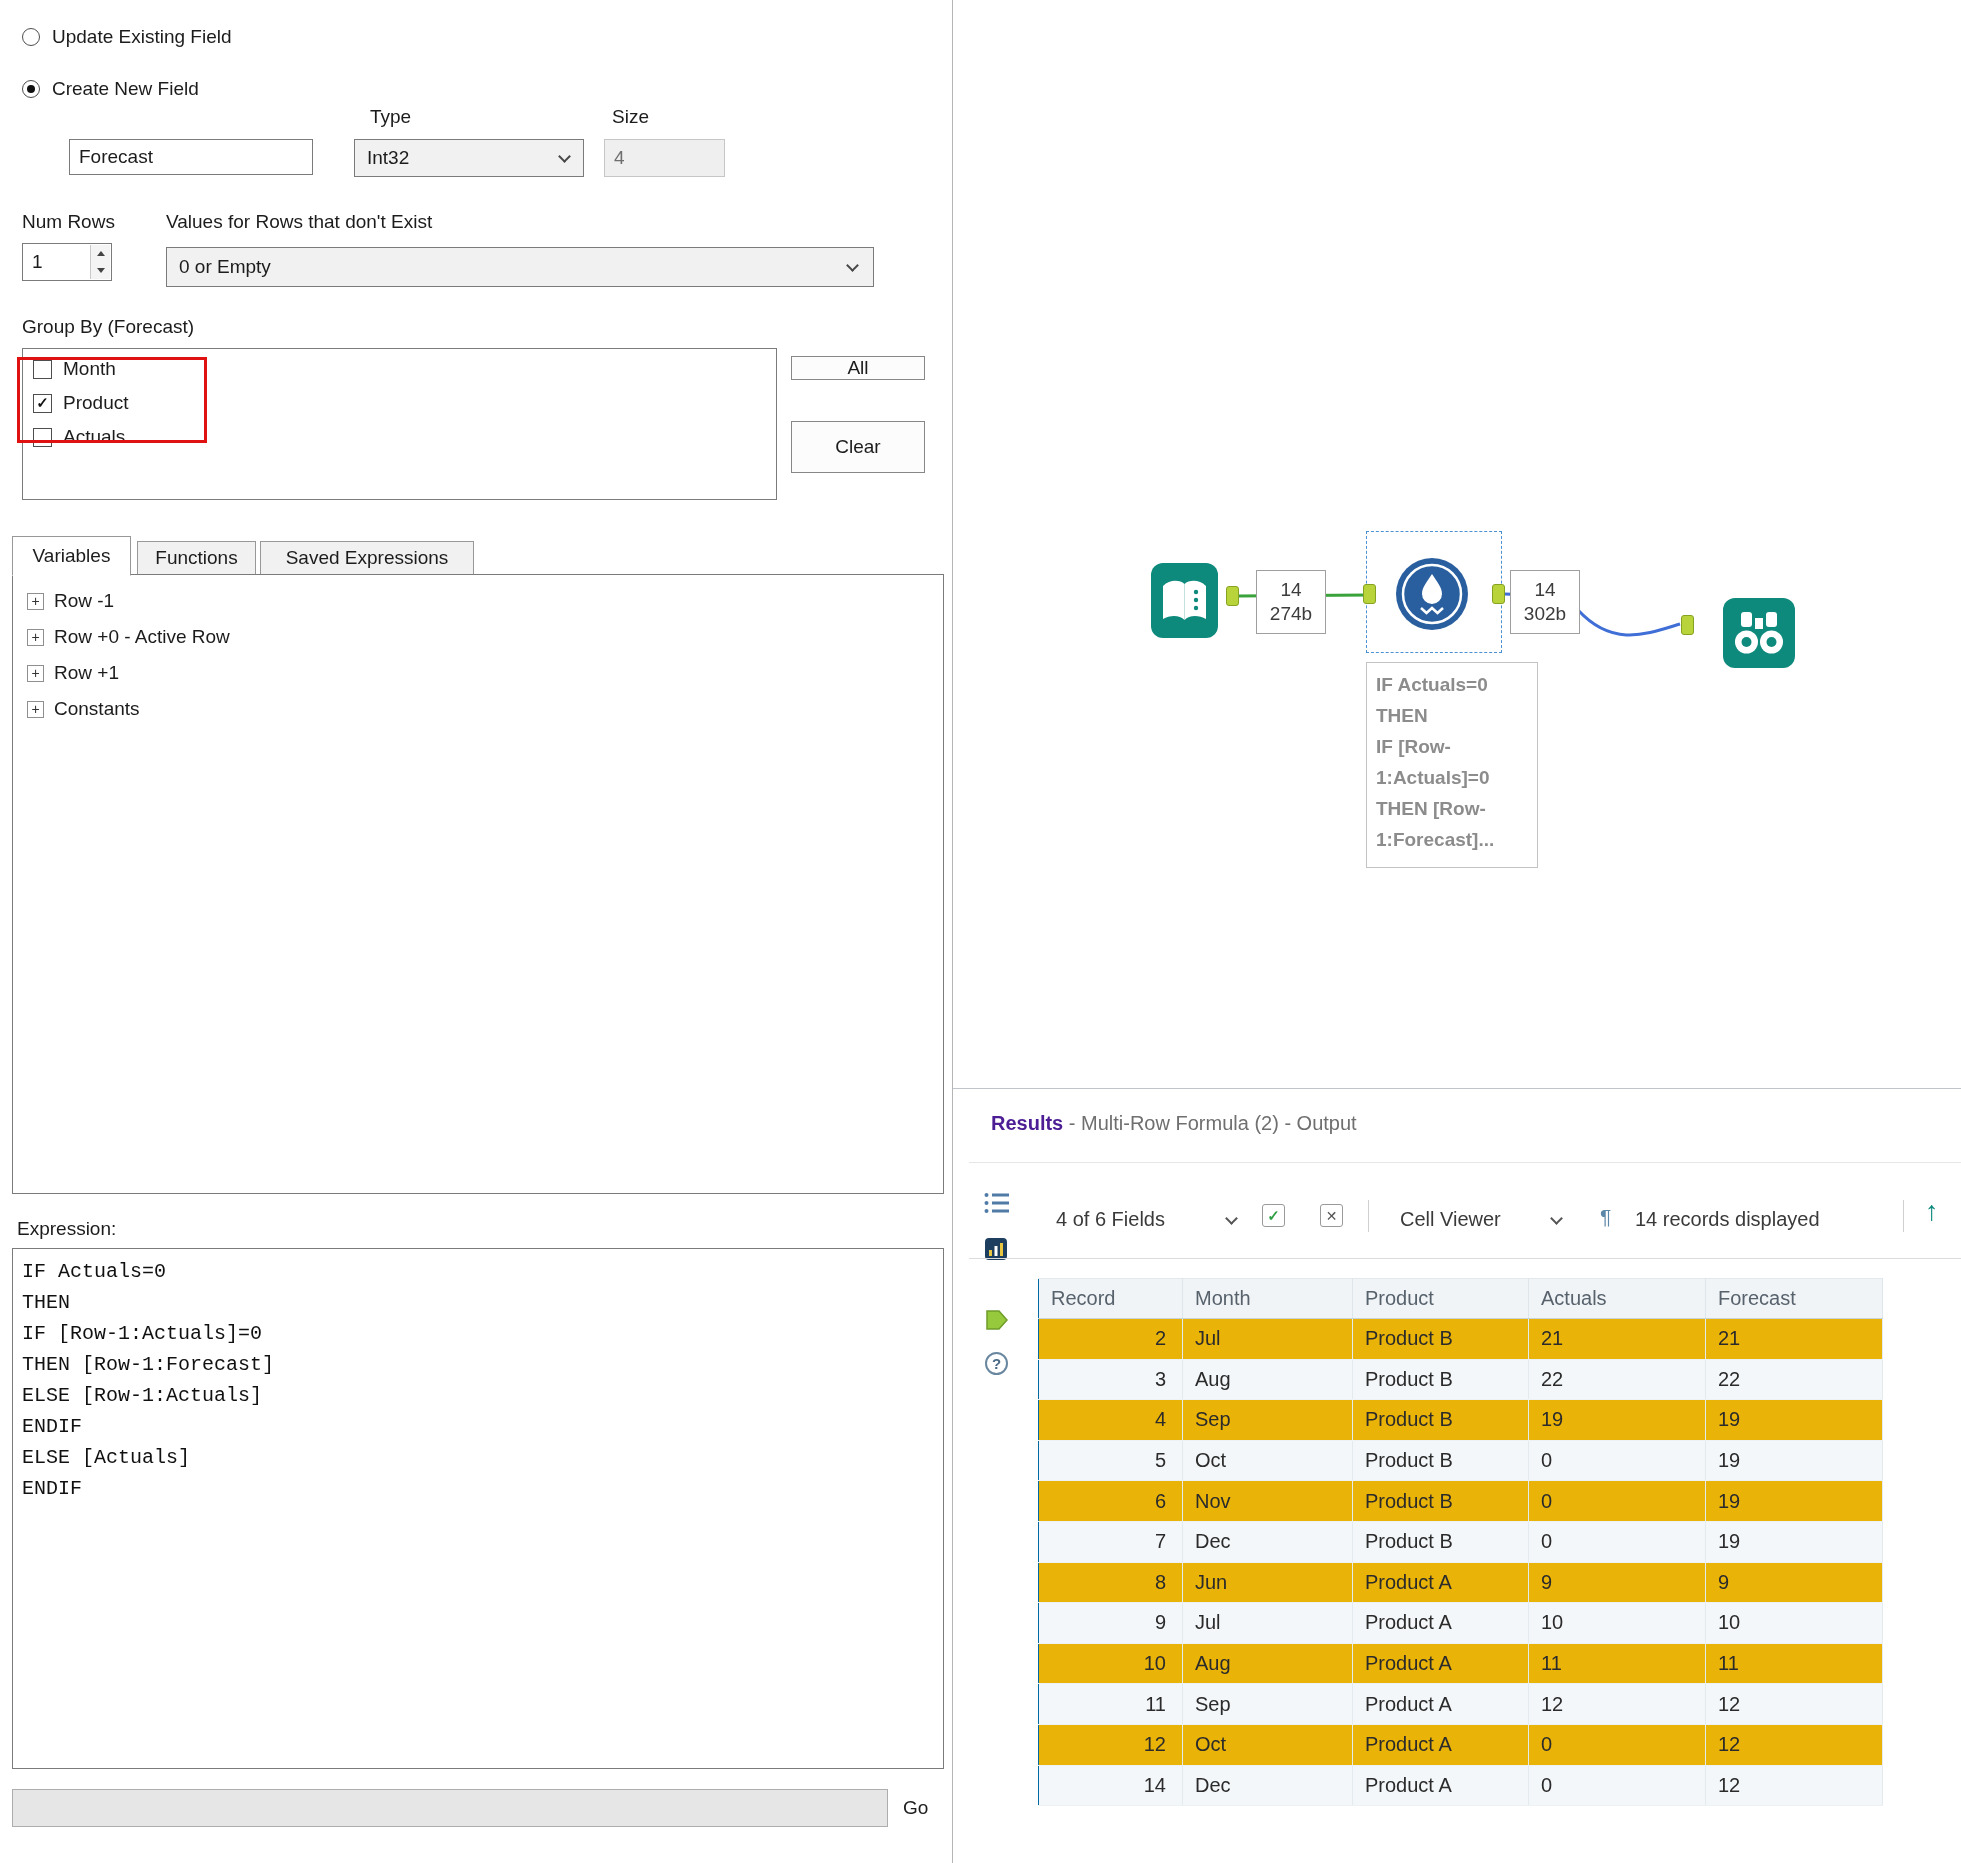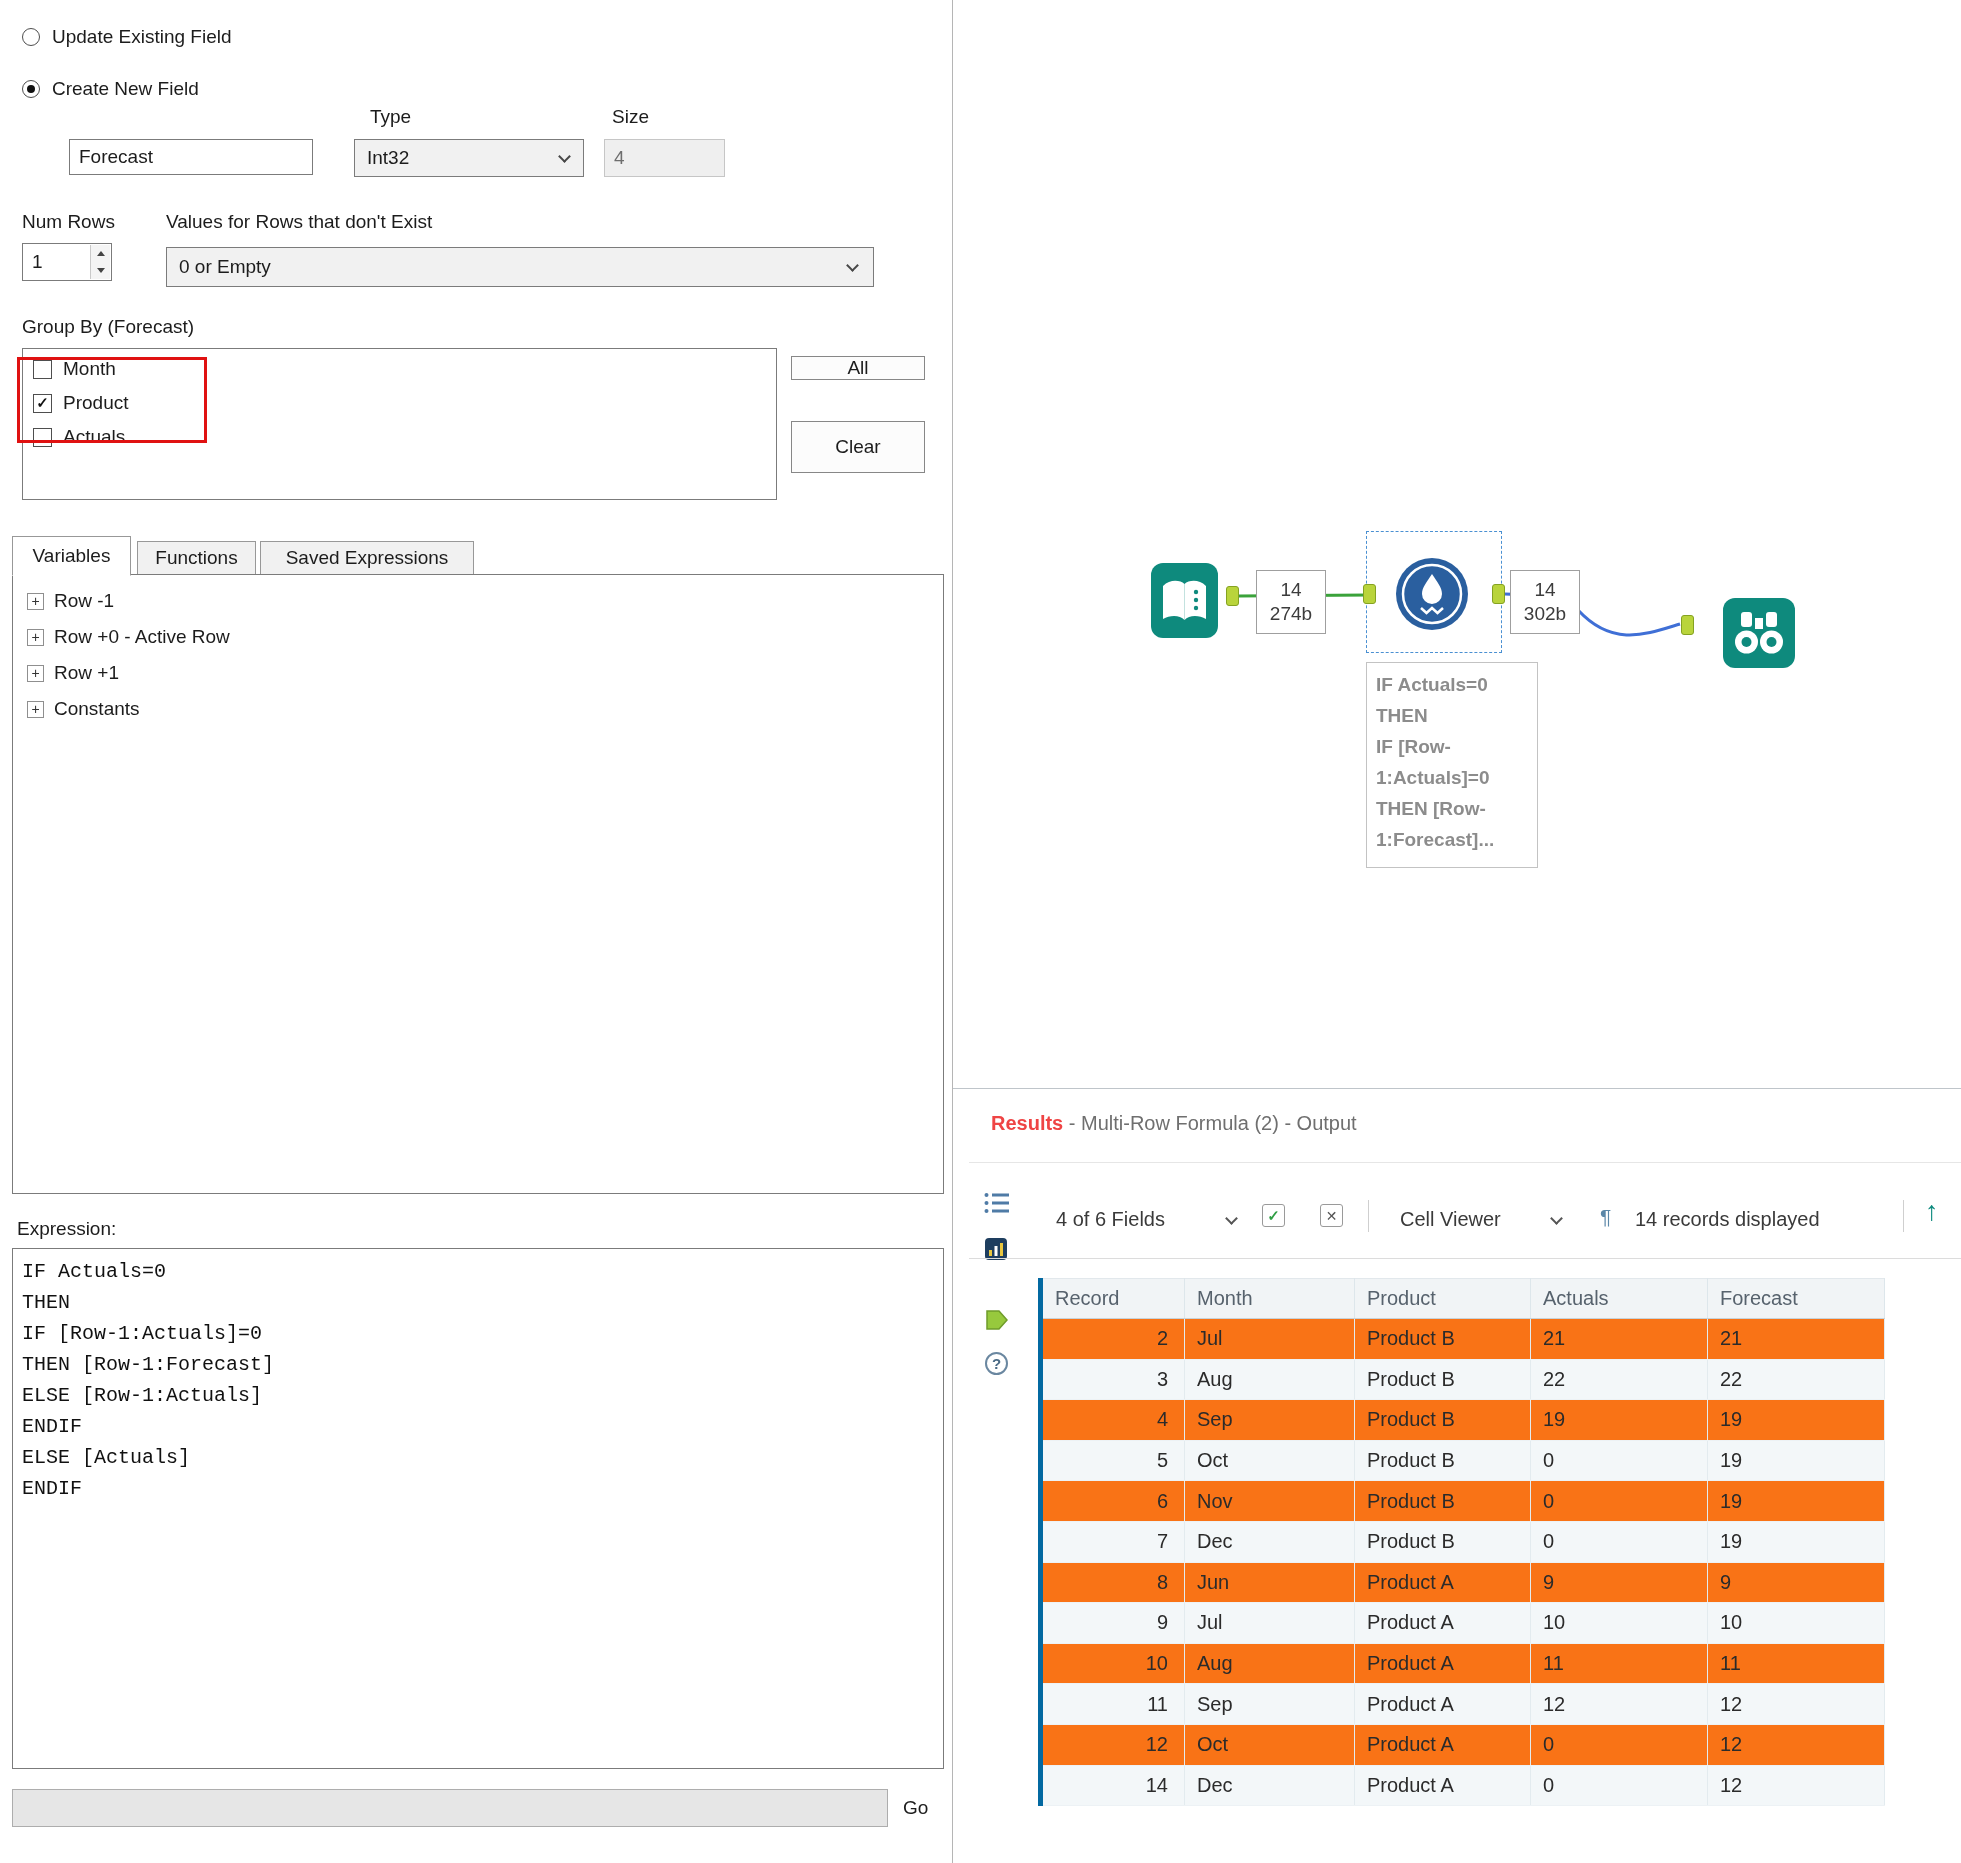--- a/index.html
+++ b/index.html
@@ -27,21 +27,21 @@
   .hline{position:absolute;height:1px;background:#c6ccd1}
   .anchor{position:absolute;width:13px;height:20px;background:#b9d43b;border:1px solid #85a221;border-radius:3px;z-index:4}
   .conn-label{position:absolute;width:70px;height:64px;border:1px solid #9f9f9f;background:#fff;display:flex;flex-direction:column;align-items:center;justify-content:center;font-size:19px;color:#3c3c3c;z-index:3;line-height:24px}
   .annot{position:absolute;border:1px solid #c3c3c3;background:#fff;color:#8c8c8c;font-weight:bold;font-size:19px;line-height:31px;padding:6px 9px;white-space:pre;z-index:3}
   .redbox{position:absolute;border:3px solid #e01111;z-index:6;background:transparent}
   .spinbtn{position:absolute;right:1px;width:20px;height:17px;background:#f4f4f4;border-left:1px solid #c9c9c9;display:flex;align-items:center;justify-content:center}
   .tri-up{width:0;height:0;border-left:4px solid transparent;border-right:4px solid transparent;border-bottom:5px solid #444}
   .tri-down{width:0;height:0;border-left:4px solid transparent;border-right:4px solid transparent;border-top:5px solid #444}
   .tbtext{position:absolute;font-size:20px;color:#3a3a3a;white-space:nowrap}
   .tbicon{position:absolute;width:23px;height:23px;border:1px solid #9a9a9a;border-radius:3px;background:#fff;display:flex;align-items:center;justify-content:center}
-  .rt{border-collapse:collapse;table-layout:fixed;width:844px;font-size:20px;color:#2b2b2b;background:#f97316;border-left:5px solid #0369a1}
+  .rt{border-collapse:collapse;table-layout:fixed;width:844px;font-size:20px;color:#2b2b2b;background:#eab308;border-left:1px solid #0369a1}
   .rt th{height:40px;background:#f1f4f6;color:#57626d;font-weight:normal;text-align:left;padding-left:12px;border-right:1px solid #dde6eb;border-bottom:1px solid #c7d2d9;border-top:1px solid #e2e8ec;overflow:hidden}
   .rt td{height:40.6px;padding-left:12px;border-right:1px solid #e3ebef;border-bottom:1px solid #edf2f5;overflow:hidden}
   .rt td.num{text-align:right;padding-right:16px;padding-left:0}
   .rt tbody tr:nth-child(even){background:#f3f7f9}
   .qicon{position:absolute;width:23px;height:23px;border:2px solid #6a87a0;border-radius:50%;color:#4a6a85;font-size:15px;font-weight:bold;display:flex;align-items:center;justify-content:center}
 </style>
 </head>
 <body>
 
 <div class="abs" style="left:0;top:0;width:1961px;height:1863px">
@@ -209,21 +209,21 @@
 THEN
 IF [Row-
 1:Actuals]=0
 THEN [Row-
 1:Forecast]...</div>
 
   <div class="hline" style="left:953px;top:1088px;width:1008px;background:#bfc5ca"></div>
   <div class="abs" style="left:953px;top:1089px;width:1008px;height:774px;background:#fff"></div>
 
   <div class="lbl" style="left:991px;top:1112px;font-size:20px">
-    <span style="font-weight:bold;color:#ef4444">Results</span><span style="color:#6f6f6f"> - Multi-Row Formula (2) - Output</span>
+    <span style="font-weight:bold;color:#4c1d95">Results</span><span style="color:#6f6f6f"> - Multi-Row Formula (2) - Output</span>
   </div>
   <div class="hline" style="left:969px;top:1162px;width:992px;background:#e6e6e6"></div>
 
   <div class="abs" style="left:969px;top:1162px;width:60px;height:701px">
     <svg class="abs" style="left:15px;top:30px" width="26" height="22" viewBox="0 0 26 22">
       <circle cx="2.5" cy="3" r="2" fill="#4f7ba6"></circle>
         <rect x="8" y="1.5" width="17" height="3" fill="#4f7ba6"></rect>
       <circle cx="2.5" cy="11" r="2" fill="#4f7ba6"></circle>
         <rect x="8" y="9.5" width="17" height="3" fill="#4f7ba6"></rect>
       <circle cx="2.5" cy="19" r="2" fill="#4f7ba6"></circle>

